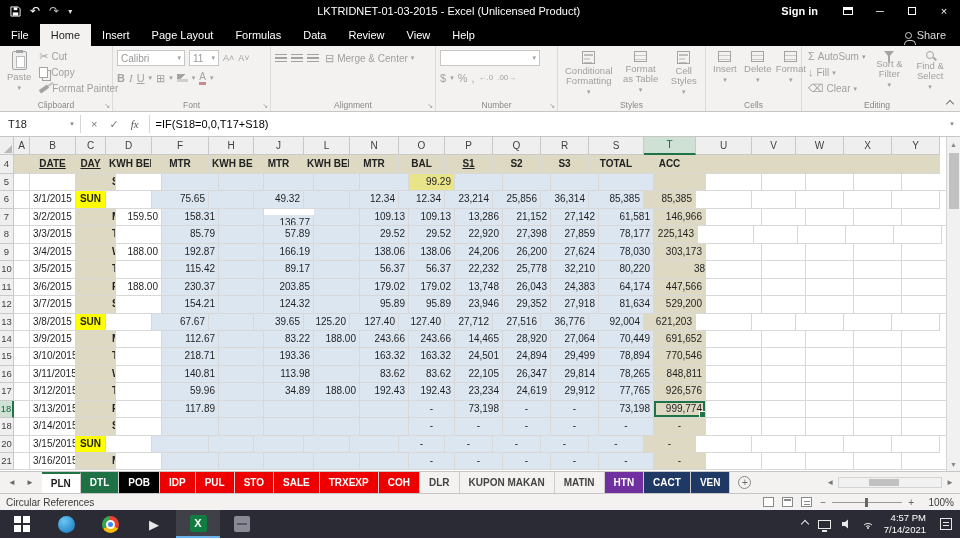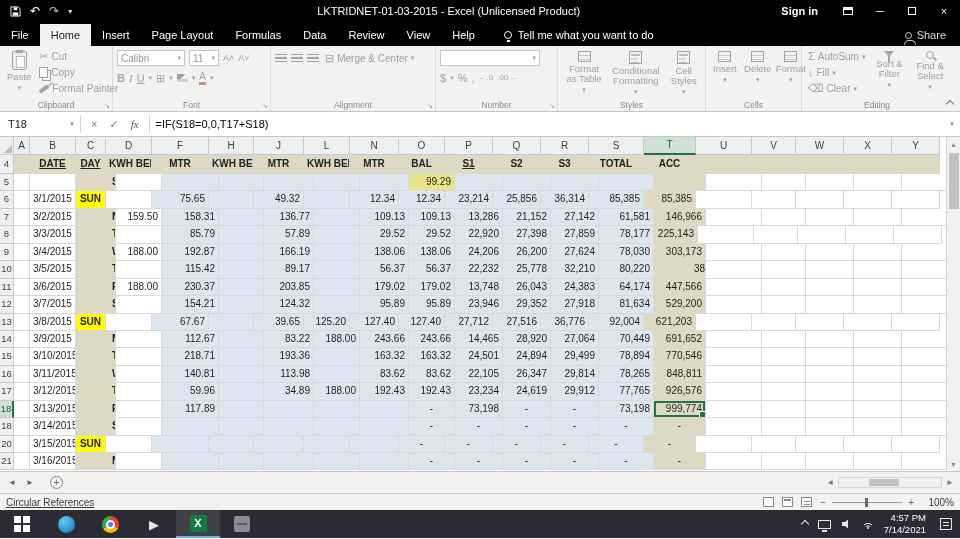--- a/index.html
+++ b/index.html
@@ -118,21 +118,21 @@
   .stab { display:flex; align-items:center; padding:0 9px; border-right:1px solid #cfcdcb; font-weight:bold; white-space:nowrap; }
   .stab.active { border-top:2px solid #217346; }
   .addsheet { display:flex; align-items:center; padding:0 8px; }
   .addsheet .plus { width:13px; height:13px; border:1px solid #8a8a8a; border-radius:50%; color:#666; font-size:10px; line-height:11px; text-align:center; }
   .hscroll { margin-left:auto; display:flex; align-items:center; gap:4px; padding:0 6px; color:#777; font-size:8px; }
   .hs-track { width:104px; height:11px; background:#f1f1f1; border:1px solid #d4d4d4; position:relative; }
   .hs-thumb { position:absolute; left:30px; top:1px; width:30px; height:7px; background:#c1c1c1; }
 
   
   .statusbar { height:17px; background:#f3f2f1; border-top:1px solid #c8c6c4; display:flex; align-items:center; font-size:10px; color:#3b3b3b; }
-  .sb-msg { padding-left:6px;text-decoration:underline; }
+  .sb-msg { padding-left:6px; }
   .sb-right { margin-left:auto; display:flex; align-items:center; gap:8px; padding-right:6px; }
   .vw { width:11px; height:10px; border:1px solid #8a8a8a; background:#fff; }
   .vw.v2 { background:linear-gradient(#8a8a8a,#8a8a8a) 1px 1px/7px 2px no-repeat,#fff; }
   .vw.v3 { background:linear-gradient(#8a8a8a,#8a8a8a) 2px 3px/6px 1px no-repeat,linear-gradient(#8a8a8a,#8a8a8a) 2px 6px/6px 1px no-repeat,#fff; }
   .zoomslider { display:flex; align-items:center; gap:6px; color:#666; }
   .zs-track { width:70px; height:1px; background:#999; position:relative; }
   .zs-thumb { position:absolute; left:33px; top:-4px; width:3px; height:9px; background:#666; }
   .zoompct { width:32px; text-align:right; }
 
   
@@ -190,24 +190,20 @@
         <div class="rtab">File</div>
         <div class="rtab active">Home</div>
         <div class="rtab">Insert</div>
         <div class="rtab">Page Layout</div>
         <div class="rtab">Formulas</div>
         <div class="rtab">Data</div>
         <div class="rtab">Review</div>
         <div class="rtab">View</div>
         <div class="rtab">Help</div>
       </div>
-    <div class="tellme">
-      <span class="bulb"></span>
-      <span>Tell me what you want to do</span>
-    </div>
     <div class="share">
       <span class="ic-person"></span>
       <span>Share</span>
     </div>
   </div>
 
   <div class="ribbon">
 
     <div class="rgroup" style="width:113px">
       <div class="gbody">
@@ -299,28 +295,28 @@
           <span class="glyphbtn" style="font-size:8px">←.0</span>
           <span class="glyphbtn" style="font-size:8px">.00→</span>
         </div>
       </div>
       <span class="glabel">Number</span>
       <span class="launcher">↘</span>
     </div>
 
     <div class="rgroup" style="width:148px">
       <div class="gbody">
+        <div class="bigbtn" style="width:56px">
+          <span class="ic-cf"></span>
+          <span>Conditional Formatting</span>
+          <span class="dd">▾</span>
+        </div>
         <div class="bigbtn" style="width:46px">
           <span class="ic-box"></span>
           <span>Format as Table</span>
-          <span class="dd">▾</span>
-        </div>
-        <div class="bigbtn" style="width:56px">
-          <span class="ic-cf"></span>
-          <span>Conditional Formatting</span>
           <span class="dd">▾</span>
         </div>
         <div class="bigbtn" style="width:38px">
           <span class="ic-cf"></span>
           <span>Cell Styles</span>
           <span class="dd">▾</span>
         </div>
       </div>
       <span class="glabel">Styles</span>
     </div>
@@ -491,21 +487,21 @@
           <div class="gcell cell" style="width: 48px;"></div>
         </div>
         <div class="grow">
           <div class="gcell rn" style="width: 14px;">7</div>
           <div class="gcell cell" style="width: 16px;"></div>
           <div class="gcell cell c-date" style="width: 46px;">3/2/2015</div>
           <div class="gcell cell c-day" style="width: 30px;">MON</div>
           <div class="gcell cell num" style="width: 46px;">159.50</div>
           <div class="gcell cell c-blue num" style="width: 57px;">158.31</div>
           <div class="gcell cell c-blue num" style="width: 45px;"></div>
-          <div class="gcell cell c-blue num" style="width: 50px;">136.77</div>
+          <div class="gcell cell c-blue num" style="width: 50px; margin-top: 6px;">136.77</div>
           <div class="gcell cell c-blue num" style="width: 46px;"></div>
           <div class="gcell cell c-blue num" style="width: 49px;">109.13</div>
           <div class="gcell cell c-blue num" style="width: 46px;">109.13</div>
           <div class="gcell cell c-blue num" style="width: 48px;">13,286</div>
           <div class="gcell cell c-blue num" style="width: 48px;">21,152</div>
           <div class="gcell cell c-blue num" style="width: 48px;">27,142</div>
           <div class="gcell cell c-blue num" style="width: 55px;">61,581</div>
           <div class="gcell cell c-acc num" style="width: 52px;">146,966</div>
           <div class="gcell cell" style="width: 56px;"></div>
           <div class="gcell cell" style="width: 44px;"></div>
@@ -841,20 +837,37 @@
       <span class="vs-thumb"></span>
       <span class="vs-arrow vs-bottom">▼</span>
     </div>
   </div>
 
   <div class="tabbar">
     <div class="tabnav">
       <span>◄</span>
       <span>►</span>
     </div>
+    <div class="stabs" id="sheetTabs">
+        <div class="stab active" style="background: rgb(255, 255, 255); color: rgb(26, 26, 26);">PLN</div>
+        <div class="stab" style="background: rgb(30, 113, 69); color: rgb(255, 255, 255);">DTL</div>
+        <div class="stab" style="background: rgb(0, 0, 0); color: rgb(255, 255, 255);">POB</div>
+        <div class="stab" style="background: rgb(238, 0, 0); color: rgb(255, 255, 255);">IDP</div>
+        <div class="stab" style="background: rgb(238, 0, 0); color: rgb(255, 255, 255);">PUL</div>
+        <div class="stab" style="background: rgb(238, 0, 0); color: rgb(255, 255, 255);">STO</div>
+        <div class="stab" style="background: rgb(238, 0, 0); color: rgb(255, 255, 255);">SALE</div>
+        <div class="stab" style="background: rgb(238, 0, 0); color: rgb(255, 255, 255);">TRXEXP</div>
+        <div class="stab" style="background: rgb(238, 0, 0); color: rgb(255, 255, 255);">COH</div>
+        <div class="stab" style="background: rgb(243, 242, 241); color: rgb(68, 68, 68);">DLR</div>
+        <div class="stab" style="background: rgb(243, 242, 241); color: rgb(68, 68, 68);">KUPON MAKAN</div>
+        <div class="stab" style="background: rgb(243, 242, 241); color: rgb(68, 68, 68);">MATIN</div>
+        <div class="stab" style="background: rgb(112, 48, 160); color: rgb(255, 255, 255);">HTN</div>
+        <div class="stab" style="background: rgb(31, 56, 100); color: rgb(255, 255, 255);">CACT</div>
+        <div class="stab" style="background: rgb(31, 56, 100); color: rgb(255, 255, 255);">VEN</div>
+      </div>
     <div class="addsheet">
         <span class="plus">+</span>
       </div>
     <div class="hscroll">
       <span>◄</span>
       <span class="hs-track">
           <span class="hs-thumb"></span>
         </span>
       <span>►</span>
     </div>

